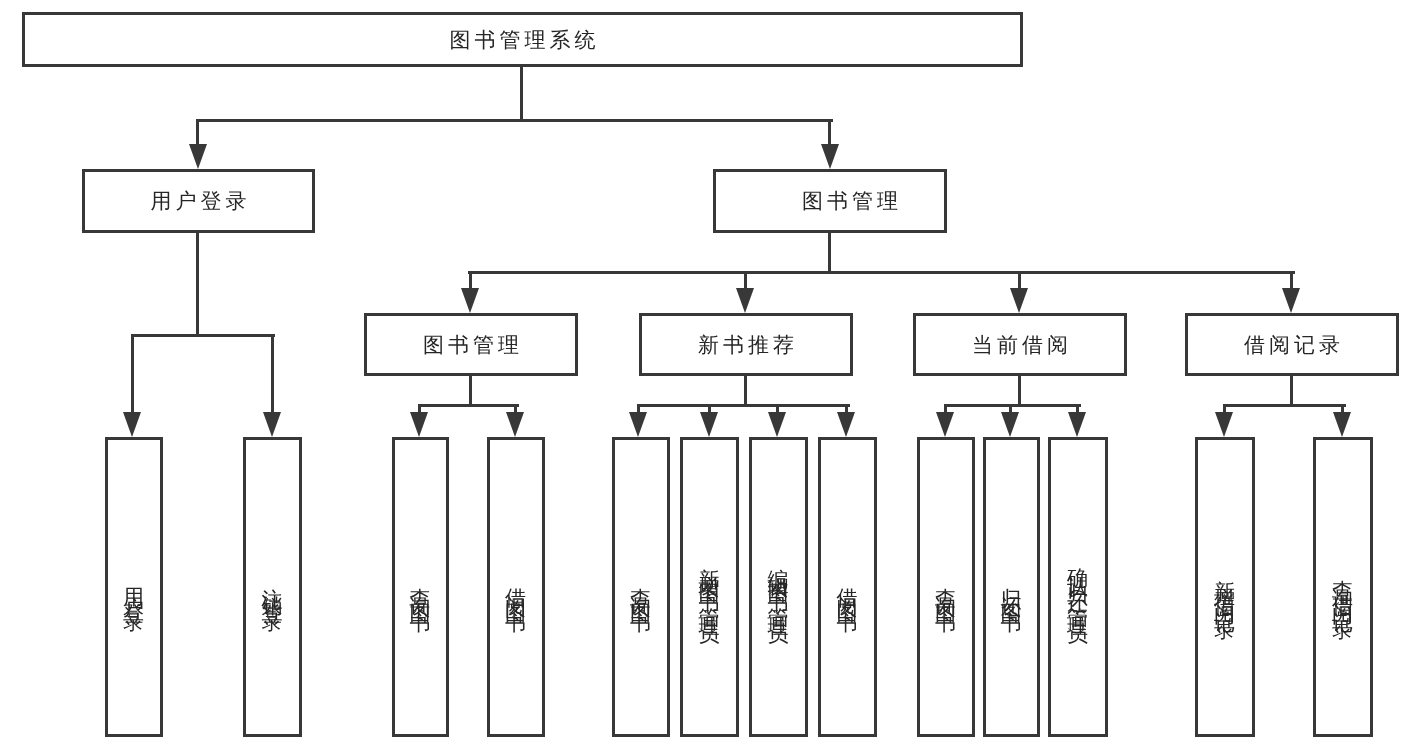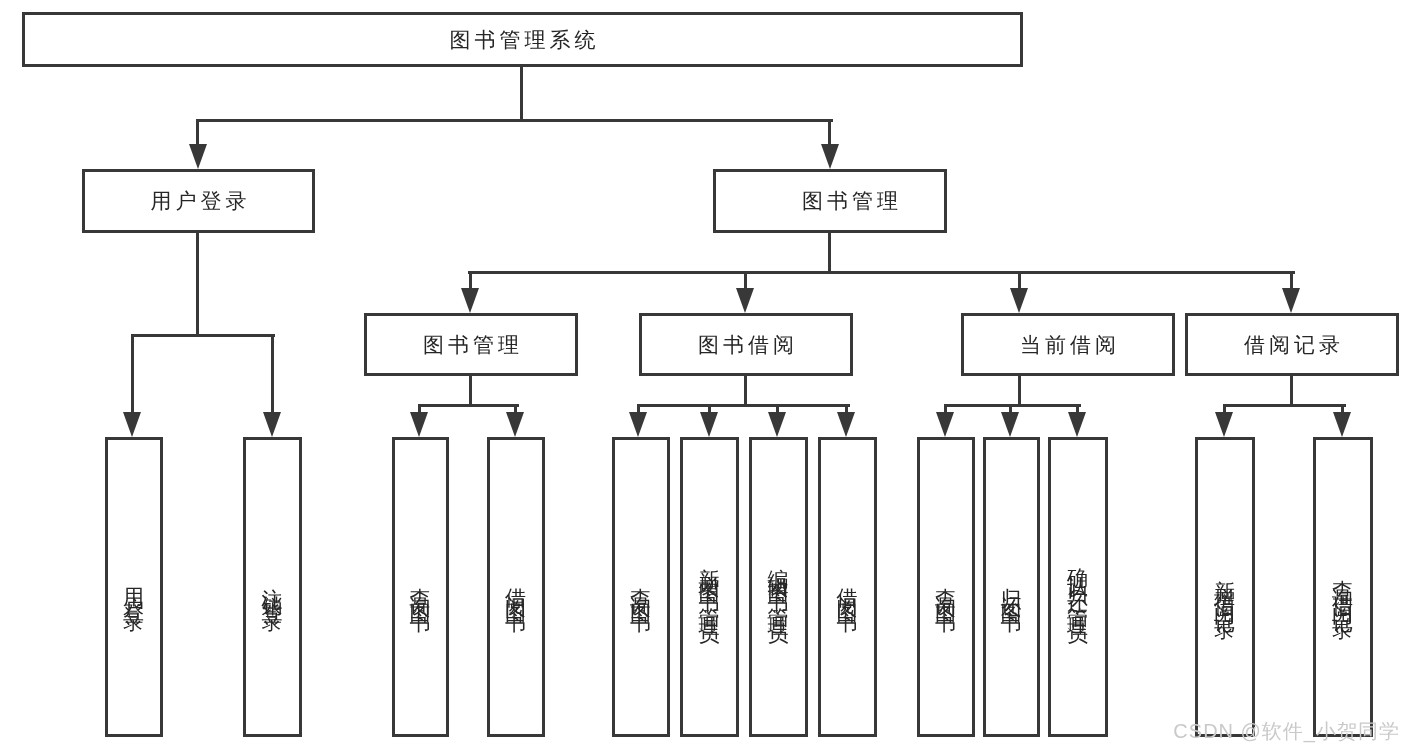--- a/index.html
+++ b/index.html
@@ -135,23 +135,23 @@
     <span>用户登录</span>
   </div>
   <div class="box h" style="left:713px;top:169px;width:234px;height:64px;padding-left:40px;">
     <span>图书管理</span>
   </div>
 
   <div class="box h" style="left:364px;top:313px;width:214px;height:63px;">
     <span>图书管理</span>
   </div>
   <div class="box h" style="left:639px;top:313px;width:214px;height:63px;">
-    <span>图书借阅</span>
-  </div>
-  <div class="box h" style="left:913px;top:313px;width:214px;height:63px;margin-left:48px;">
+    <span>新书推荐</span>
+  </div>
+  <div class="box h" style="left:913px;top:313px;width:214px;height:63px;">
     <span>当前借阅</span>
   </div>
   <div class="box h" style="left:1185px;top:313px;width:214px;height:63px;">
     <span>借阅记录</span>
   </div>
 
   <div class="box v" style="left:105px;top:437px;width:58px;height:300px;">
     <span>用户登录</span>
   </div>
   <div class="box v" style="left:243px;top:437px;width:59px;height:300px;">
@@ -188,15 +188,14 @@
     <span>确认归还（管理员）</span>
   </div>
 
   <div class="box v" style="left:1195px;top:437px;width:60px;height:300px;">
     <span>新增借阅记录</span>
   </div>
   <div class="box v" style="left:1313px;top:437px;width:60px;height:300px;">
     <span>查询借阅记录</span>
   </div>
 
-  <div class="watermark">CSDN @软件_小贺同学</div>
 
 </div>
 
 </body></html>

